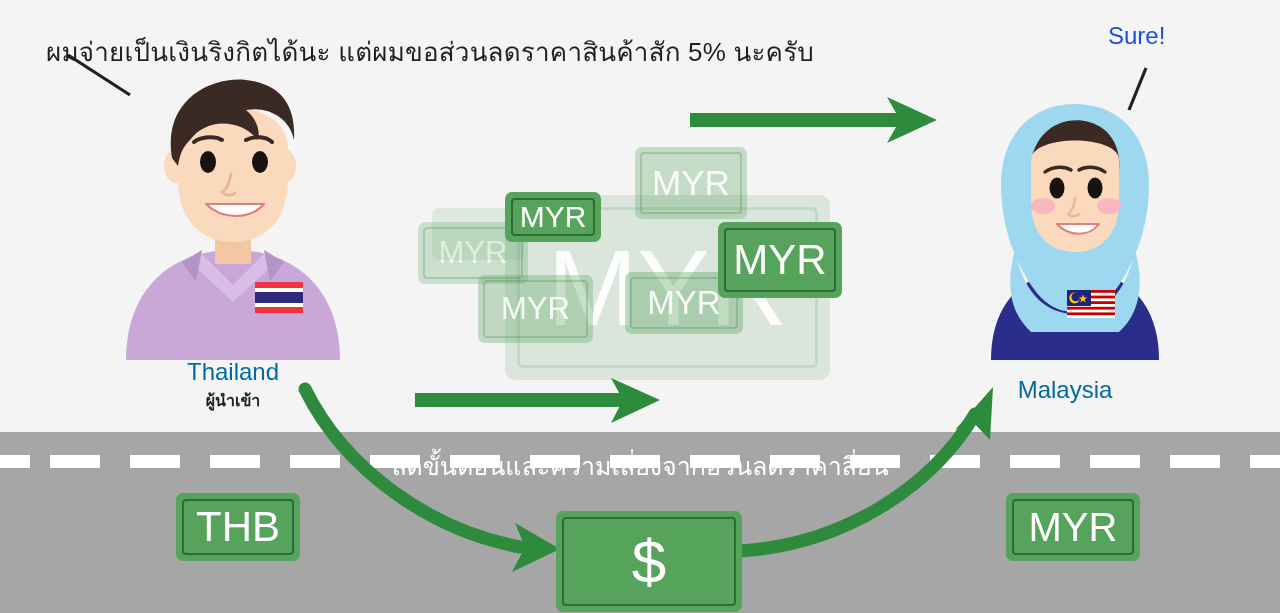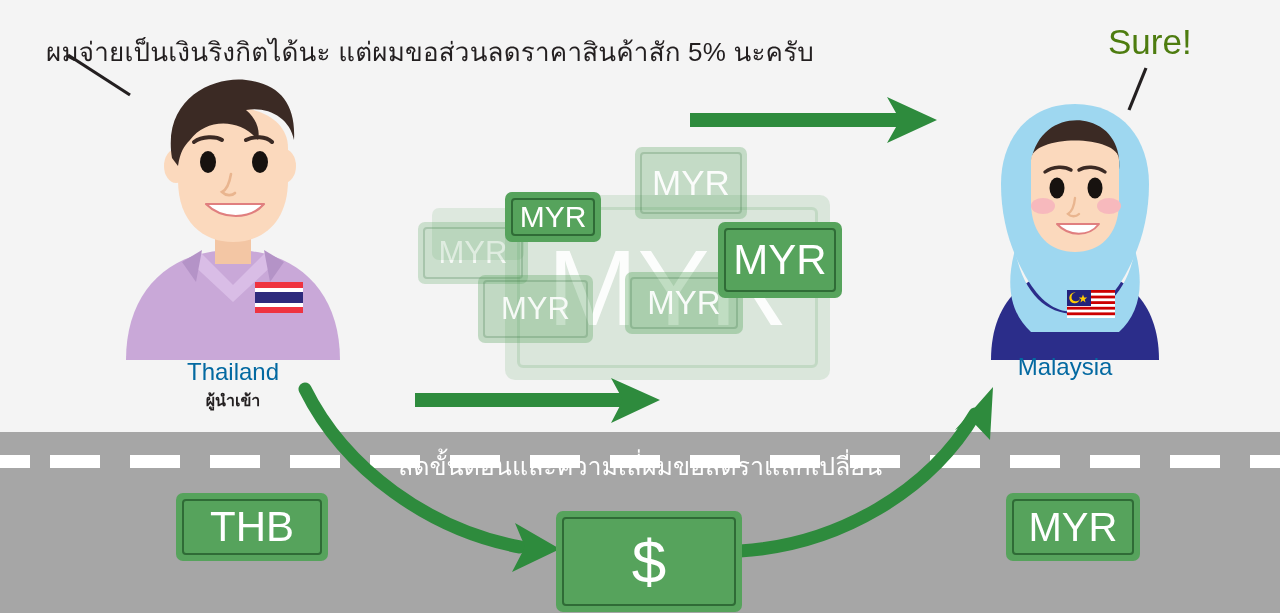--- a/index.html
+++ b/index.html
@@ -15,21 +15,21 @@
 
   
   .headline{
     left:46px;top:10px;width:1000px;
     font-size:26px;color:#231f20;letter-spacing:0.2px;
     white-space:nowrap;
     margin-top:21px;
   }
   .sure{
     left:1108px;top:22px;
-    font-size:35px;color:#4d7c0f;
+    font-size:24px;color:#1d4ed8;
   }
   .country-name{
     font-size:24px;color:#0369a1;text-align:center;white-space:nowrap;
   }
   .country-role{
     font-size:16px;color:#231f20;text-align:center;white-space:nowrap;font-weight:bold;
   }
   .road-caption{
     left:0;top:446px;width:1280px;text-align:center;
     font-size:25px;color:#ffffff;white-space:nowrap;
@@ -89,21 +89,21 @@
   <div class="abs dash" style="left:610px;width:50px;"></div>
   <div class="abs dash" style="left:690px;width:50px;"></div>
   <div class="abs dash" style="left:770px;width:50px;"></div>
   <div class="abs dash" style="left:850px;width:50px;"></div>
   <div class="abs dash" style="left:930px;width:50px;"></div>
   <div class="abs dash" style="left:1010px;width:50px;"></div>
   <div class="abs dash" style="left:1090px;width:50px;"></div>
   <div class="abs dash" style="left:1170px;width:50px;"></div>
   <div class="abs dash" style="left:1250px;width:40px;"></div>
 
-  <div class="abs road-caption">ลดขั้นตอนและความเสี่ผมขอสัตราแลกเปลี่ยน</div>
+  <div class="abs road-caption">ลดขั้นตอนและความเสี่ยงจากอัวนลดราคาสี่ยน</div>
 
   <div class="abs headline">ผมจ่ายเป็นเงินริงกิตได้นะ แต่ผมขอส่วนลดราคาสินค้าสัก 5% นะครับ</div>
   <div class="abs sure">Sure!</div>
 
   <svg class="overlay">
     <line x1="68" y1="55" x2="130" y2="95" stroke="#231f20" stroke-width="3.2"></line>
     <line x1="1146" y1="68" x2="1129" y2="110" stroke="#231f20" stroke-width="3.2"></line>
   </svg>
 
   <div class="abs" style="left:420px;top:150px;width:440px;height:240px;">
@@ -162,21 +162,21 @@
       <path d="M305,389 C 345,470 430,530 520,547" fill="none" stroke="#2e8b3d" stroke-width="13" stroke-linecap="round"></path>
       <path d="M515,523 L560,549 L512,572 L525,547 Z" fill="#2e8b3d"></path>
     </g>
 
     <g>
       <path d="M740,551 C 840,545 930,490 975,414" fill="none" stroke="#2e8b3d" stroke-width="13" stroke-linecap="round"></path>
       <path d="M955,430 L993,387 L990,440 L972,421 Z" fill="#2e8b3d"></path>
     </g>
   </svg>
 
-  <div class="abs note note-solid" style="left:176px;top:493px;width:152px;height:68px;">
+  <div class="abs note note-solid" style="left:176px;top:493px;width:124px;height:68px;">
     <div class="inner"></div>
     <div class="lbl" style="font-size:42px;">THB</div>
   </div>
 
   <div class="abs note note-solid" style="left:556px;top:511px;width:186px;height:101px;">
     <div class="inner"></div>
     <div class="lbl" style="font-size:62px;">$</div>
   </div>
 
   <div class="abs note note-solid" style="left:1006px;top:493px;width:134px;height:68px;">
@@ -257,15 +257,15 @@
         <rect x="0" y="5.6" width="48" height="2.8" fill="#cc0001"></rect>
         <rect x="0" y="11.2" width="48" height="2.8" fill="#cc0001"></rect>
         <rect x="0" y="16.8" width="48" height="2.8" fill="#cc0001"></rect>
         <rect x="0" y="22.4" width="48" height="2.8" fill="#cc0001"></rect>
         <rect x="0" y="0" width="24" height="16" fill="#23237a"></rect>
         <path d="M13,8 a5.4,5.4 0 1,1 -4.2,-5.3 a4.3,4.3 0 1,0 4.2,5.3 Z" fill="#ffcc00"></path>
         <path d="M16,4.4 l1.1,3.0 l3.1,0.1 l-2.5,1.9 l0.9,3.0 l-2.6,-1.8 l-2.6,1.8 l0.9,-3.0 l-2.5,-1.9 l3.1,-0.1 Z" fill="#ffcc00"></path>
       </g>
     </svg>
   </div>
-  <div class="abs country-name" style="left:965px;top:353px;width:200px;">Malaysia</div>
+  <div class="abs country-name" style="left:965px;top:376px;width:200px;">Malaysia</div>
 
 </div>
 
 </body></html>

